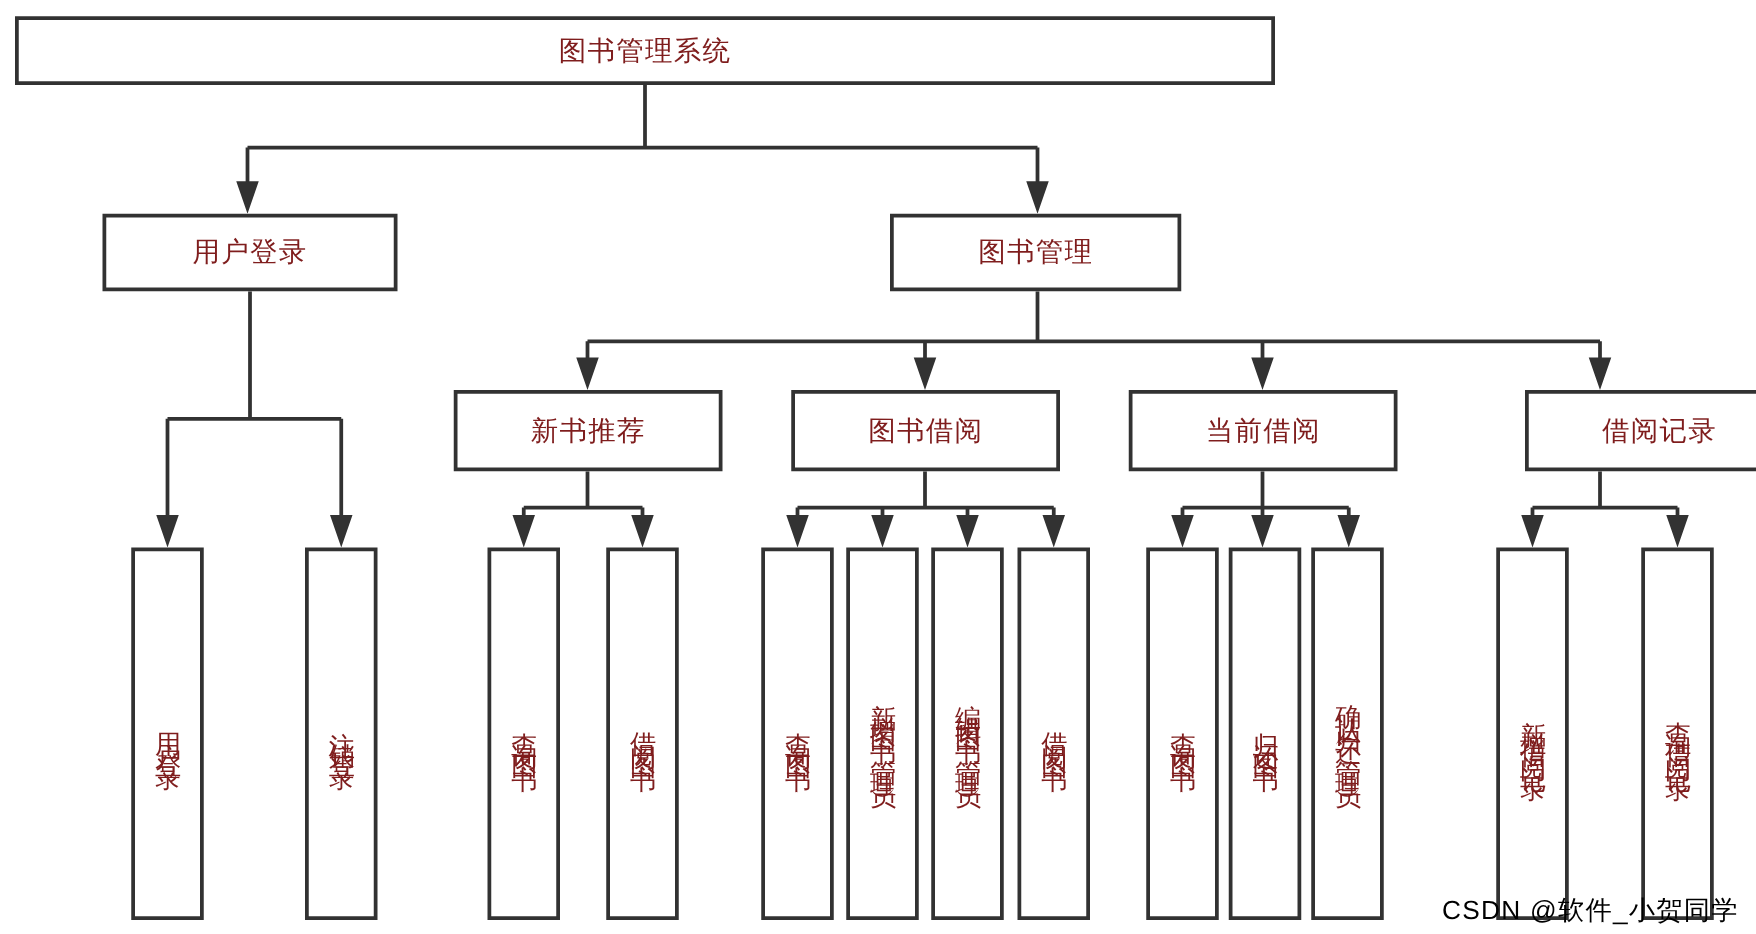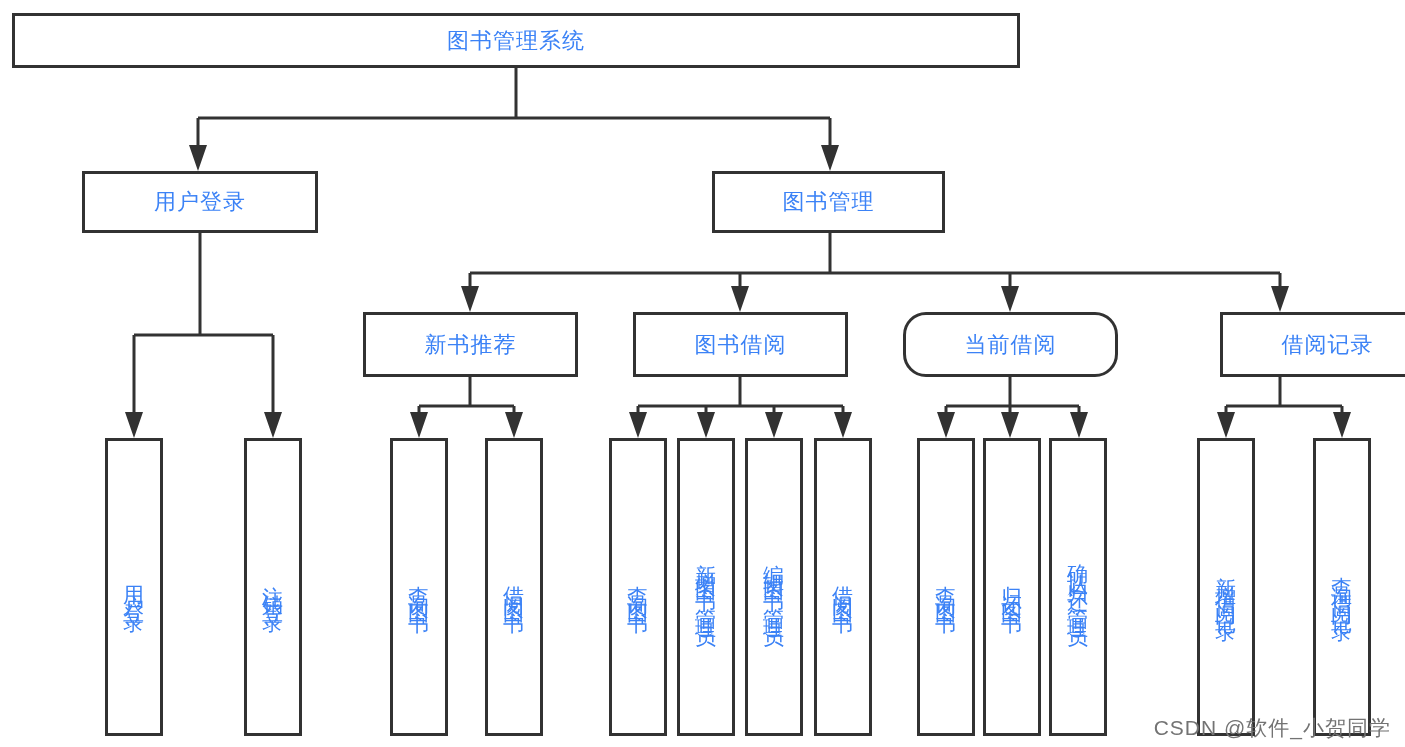--- a/index.html
+++ b/index.html
@@ -13,40 +13,40 @@
   svg.connectors{position:absolute;left:0;top:0;z-index:0;}
   .box{
     position:absolute;
     box-sizing:border-box;
     background:#ffffff;
     border:3px solid #323232;
     display:flex;
     align-items:center;
     justify-content:center;
     z-index:1;
-    color:#3b82f6;
+    color:#7f1d1d;
   }
   .box.h span{
     font-size:22px;
     letter-spacing:1px;
     white-space:nowrap;
   }
   .box.leaf span{
     writing-mode:vertical-rl;
     font-size:21px;
     letter-spacing:9px;
     line-height:1;
   }
   .watermark{
     position:absolute;
     top:714px;
     right:14px;
     z-index:2;
     font-size:21px;
-    color:#737373;
+    color:#000000;
     letter-spacing:1px;
     white-space:nowrap;
   }
 </style>
 </head>
 <body>
 
 <div class="stage">
 
   <svg class="connectors" width="1405" height="747" viewBox="0 0 1405 747">
@@ -97,21 +97,21 @@
   <div class="box h" style="left:712px;top:171px;width:233px;height:62px;">
     <span>图书管理</span>
   </div>
 
   <div class="box h" style="left:363px;top:312px;width:215px;height:65px;">
     <span>新书推荐</span>
   </div>
   <div class="box h" style="left:633px;top:312px;width:215px;height:65px;text-align:right;">
     <span>图书借阅</span>
   </div>
-  <div class="box h" style="left:903px;top:312px;width:215px;height:65px;border-radius:23px;">
+  <div class="box h" style="left:903px;top:312px;width:215px;height:65px;">
     <span>当前借阅</span>
   </div>
   <div class="box h" style="left:1172px;top:312px;width:215px;height:65px;margin-left:48px;">
     <span>借阅记录</span>
   </div>
 
   <div class="box leaf" style="left:105px;top:438px;width:58px;height:298px;">
     <span>用户登录</span>
   </div>
   <div class="box leaf" style="left:244px;top:438px;width:58px;height:298px;">

